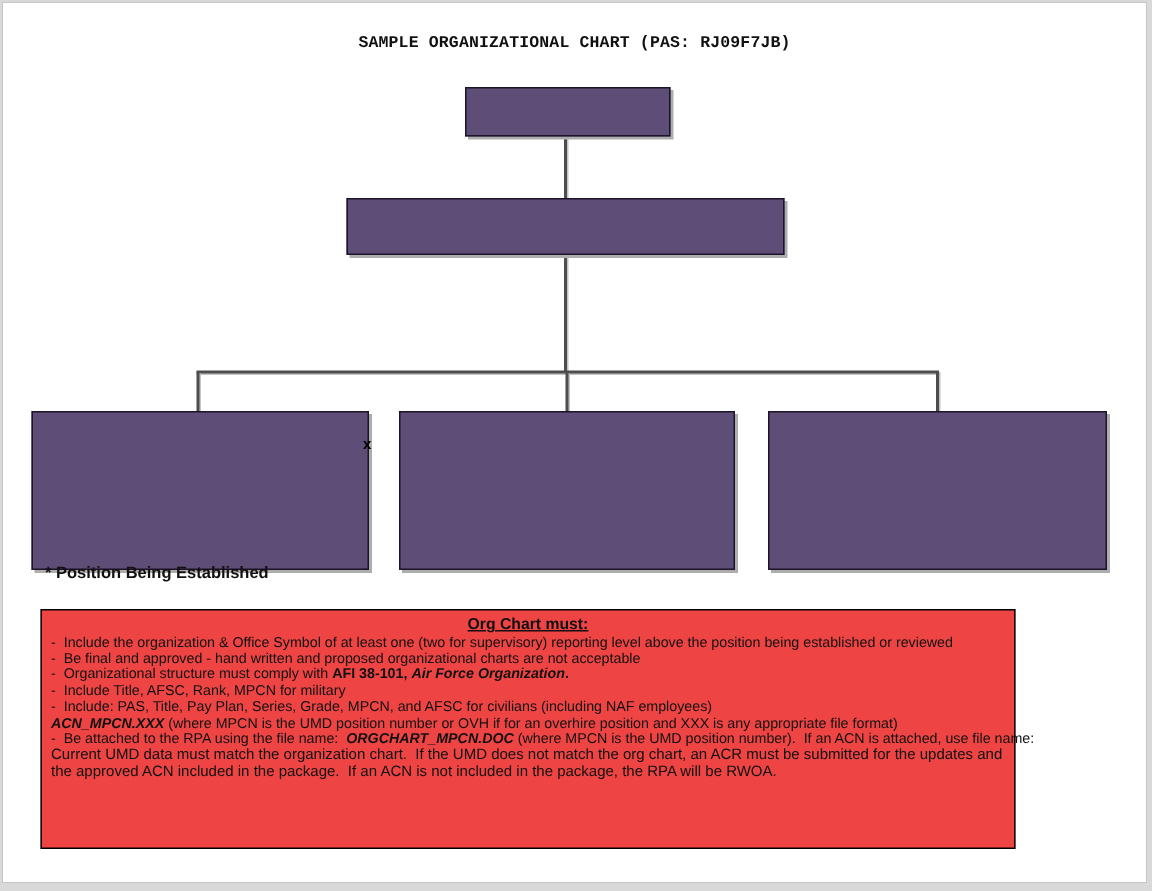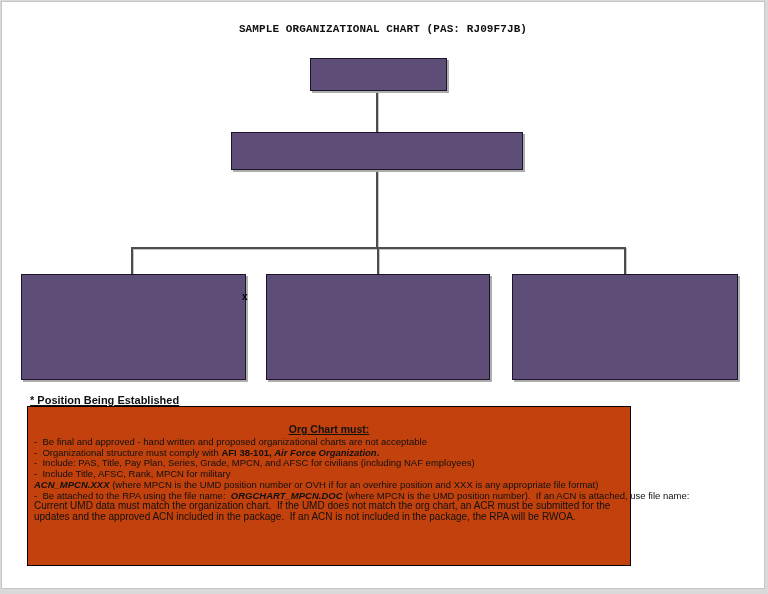--- a/index.html
+++ b/index.html
@@ -40,27 +40,27 @@
   .conn-v2  { left:374px; top:168px; width:2px; height:78px; }
   .conn-h   { left:129px; top:245px; width:495px; height:2px; }
   .conn-v3a { left:129px; top:246px; width:2px; height:26px; }
   .conn-v3b { left:375px; top:246px; width:2px; height:26px; }
   .conn-v3c { left:622px; top:246px; width:2px; height:26px; }
   .stray-x {
     position:absolute; left:240px; top:289px;
     font-size:10px; font-weight:bold; color:#000;
   }
   .footnote {
-    position:absolute; left:28px; top:392px;
-    font-size:11px; font-weight:bold; color:#111;text-decoration:underline;
+    position:absolute; left:28px; top:374px;
+    font-size:11px; font-weight:bold; color:#111;
   }
   .info-box {
-    position:absolute; left:25px; top:404px; width:604px; height:160px;
-    border:1.5px solid #000; background:#c2410c;
-    padding:16px 6px 0 6px;
+    position:absolute; left:25px; top:404px; width:650px; height:160px;
+    border:1.5px solid #000; background:#ef4444;
+    padding:3px 6px 0 6px;
     font-size:9.5px; color:#111;
   }
   .ib-heading, .ib-important-heading {
     text-align:center; font-weight:bold; text-decoration:underline;
     font-size:10.5px; line-height:12px;
   }
   .ib-heading { margin-bottom:2px; }
   .ib-important-heading { margin-top:7px; margin-bottom:1px; }
   .ib-line {
     white-space:pre; line-height:10.7px; font-size:9.5px;
@@ -90,23 +90,24 @@
   <div class="org-node node-b2"></div>
   <div class="org-node node-b3"></div>
 
   <div class="stray-x">x</div>
 
   <div class="footnote">* Position Being Established</div>
 
   <div class="info-box">
     <div class="ib-heading">Org Chart must:</div>
 
+    <div class="ib-line"><span class="dash">-  </span><span><span>Include the organization &amp; Office Symbol of at least one (two for supervisory) reporting level above the position being established or reviewed</span></span></div>
     <div class="ib-line"><span class="dash">-  </span><span><span>Be final and approved - hand written and proposed organizational charts are not acceptable</span></span></div>
     <div class="ib-line"><span class="dash">-  </span><span><span>Organizational structure must comply with </span><span style="font-weight: bold;">AFI 38-101, </span><span style="font-weight: bold; font-style: italic;">Air Force Organization</span><span style="font-weight: bold;">.</span></span></div>
+    <div class="ib-line"><span class="dash">-  </span><span><span>Include Title, AFSC, Rank, MPCN for military</span></span></div>
     <div class="ib-line"><span class="dash">-  </span><span><span>Include: PAS, Title, Pay Plan, Series, Grade, MPCN, and AFSC for civilians (including NAF employees)</span></span></div>
-    <div class="ib-line"><span class="dash">-  </span><span><span>Include Title, AFSC, Rank, MPCN for military</span></span></div>
     <div class="ib-line"><span class="dash"></span><span><span style="font-weight: bold; font-style: italic;">ACN_MPCN.XXX</span><span> (where MPCN is the UMD position number or OVH if for an overhire position and XXX is any appropriate file format)</span></span></div>
     <div class="ib-line"><span class="dash">-  </span><span><span>Be attached to the RPA using the file name:  </span><span style="font-weight: bold; font-style: italic;">ORGCHART_MPCN.DOC</span><span> (where MPCN is the UMD position number).  If an ACN is attached, use file name:</span></span></div>
 
     <div class="ib-paragraph">Current UMD data must match the organization chart.  If the UMD does not match the org chart, an ACR must be submitted for the updates and the approved ACN included in the package.  If an ACN is not included in the package, the RPA will be RWOA.</div>
   </div>
 
 </div>
 
 </body></html>

